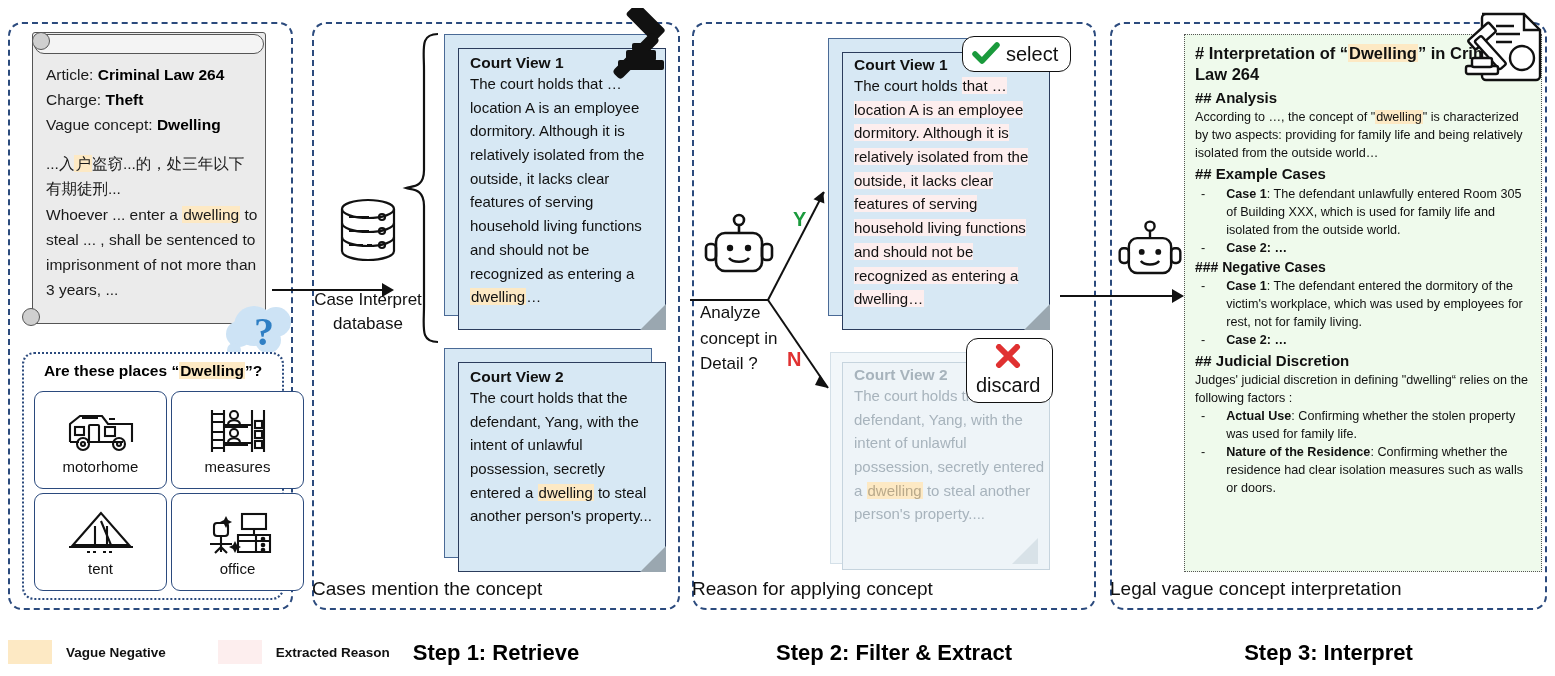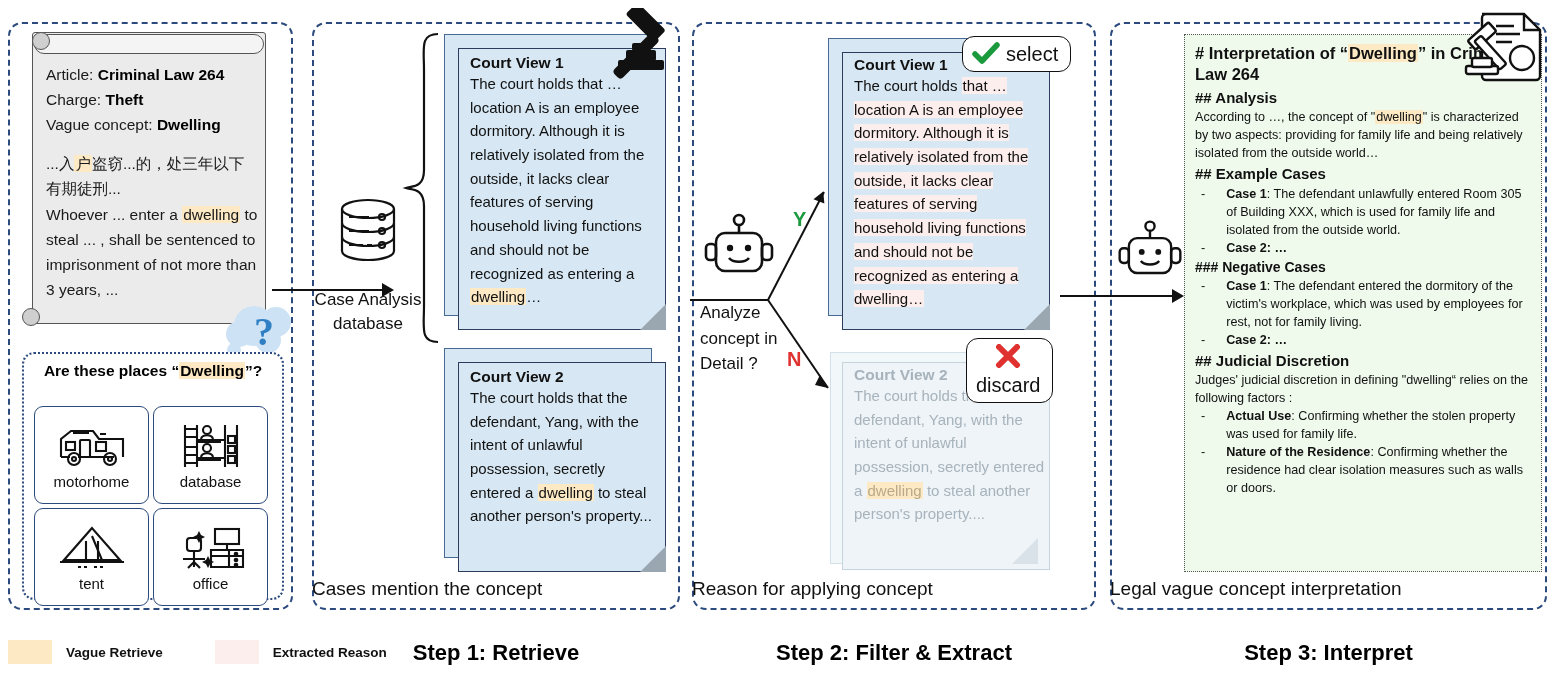--- a/index.html
+++ b/index.html
@@ -79,21 +79,21 @@
   
   #places-box {
     position:absolute; left:22px; top:352px; width:262px; height:248px;
     border:2.2px dotted #2b4a7d; border-radius:12px; background:#fff;
   }
   #places-title {
     position:absolute; left:0; top:8px; width:100%;
     text-align:center; font-size:15.5px; font-weight:bold; color:#000;
   }
   .place-grid {
-    position:absolute; left:10px; top:52px; width:234px; height:200px;
+    position:absolute; left:10px; top:37px; width:270px; height:200px;
     display:grid; grid-template-columns:1fr 1fr; grid-template-rows:1fr 1fr;
     gap:4px;
   }
   .place-card {
     border:1.6px solid #2b4a7d; border-radius:9px; background:#fff;
     display:flex; flex-direction:column; align-items:center; justify-content:center;
     padding:3px;
   }
   .place-card .ic { height:52px; display:flex; align-items:center; }
   .place-card .lbl { font-size:15px; color:#111; margin-top:1px; }
@@ -237,21 +237,21 @@
           <path d="M22 18h28M22 20h24M22 36h28M22 38h24"></path>
           <circle cx="32" cy="8" r="4"></circle>
             <path d="M26 17c1-5 11-5 12 0"></path>
           <circle cx="32" cy="26" r="4"></circle>
             <path d="M26 35c1-5 11-5 12 0"></path>
           <rect x="53" y="14" width="7" height="7"></rect>
           <rect x="53" y="24" width="7" height="7"></rect>
           <rect x="53" y="34" width="7" height="7"></rect>
         </svg>
       </div>
-      <div class="lbl">database</div>
+      <div class="lbl">measures</div>
     </div>
     <div class="place-card">
       <div class="ic">
         <svg width="72" height="48" viewBox="0 0 72 48" fill="none" stroke="#111" stroke-width="2.1">
           <path d="M36 4L8 36h56L36 4z"></path>
           <path d="M30 36V17M42 36V17"></path>
           <path d="M36 12l10 24-10 0"></path>
           <path d="M4 38h64"></path>
           <path d="M22 43h9M38 43h10" stroke-dasharray="3 3"></path>
         </svg>
@@ -288,21 +288,21 @@
     <ellipse cx="36" cy="13" rx="26" ry="9"></ellipse>
     <path d="M10 13v42c0 5 11.6 9 26 9s26-4 26-9V13"></path>
     <path d="M10 27c0 5 11.6 9 26 9s26-4 26-9"></path>
     <path d="M10 41c0 5 11.6 9 26 9s26-4 26-9"></path>
     <path d="M17 21h20M17 35h20M17 49h14M35 49h5"></path>
     <circle cx="50" cy="21" r="3"></circle>
       <circle cx="50" cy="35" r="3"></circle>
       <circle cx="50" cy="49" r="3"></circle>
   </svg>
 </div>
-<div id="db-label">Case Analysis database</div>
+<div id="db-label">Case Interpret database</div>
 
 <svg style="position:absolute;left:398px;top:30px" width="50" height="330">
   <path d="M40 4 C22 4 26 18 26 40 L26 140 C26 158 14 156 8 158 C14 160 26 158 26 176 L26 276 C26 298 22 312 40 312" stroke="#111" stroke-width="2.2" fill="none"></path>
 </svg>
 
 <div class="card-stack">
   <div class="card-back" style="left:444px;top:34px;width:208px;height:282px;"></div>
   <div class="card-front" style="left:458px;top:48px;width:208px;height:282px;"></div>
   <div class="fold" style="left:640px;top:304px;"></div>
   <div class="card-text" style="left:470px;top:54px;width:188px;">
@@ -478,16 +478,16 @@
 <div class="panel-caption" style="left:312px;top:578px;width:368px;">Cases mention the concept</div>
 <div class="panel-caption" style="left:692px;top:578px;width:404px;">Reason for applying concept</div>
 <div class="panel-caption" style="left:1110px;top:578px;width:437px;">Legal vague concept interpretation</div>
 
 <div class="step-title" style="left:312px;top:640px;width:368px;">Step 1: Retrieve</div>
 <div class="step-title" style="left:692px;top:640px;width:404px;">Step 2: Filter &amp; Extract</div>
 <div class="step-title" style="left:1110px;top:640px;width:437px;">Step 3: Interpret</div>
 
 <div id="legend">
   <span class="legend-sw" style="background:#fde9c4"></span>
-  <span class="legend-lbl">Vague Retrieve</span>
+  <span class="legend-lbl">Vague Negative</span>
   <span class="legend-sw" style="background:#fdeeee;margin-left:52px"></span>
   <span class="legend-lbl">Extracted Reason</span>
 </div>
 
 </body></html>

